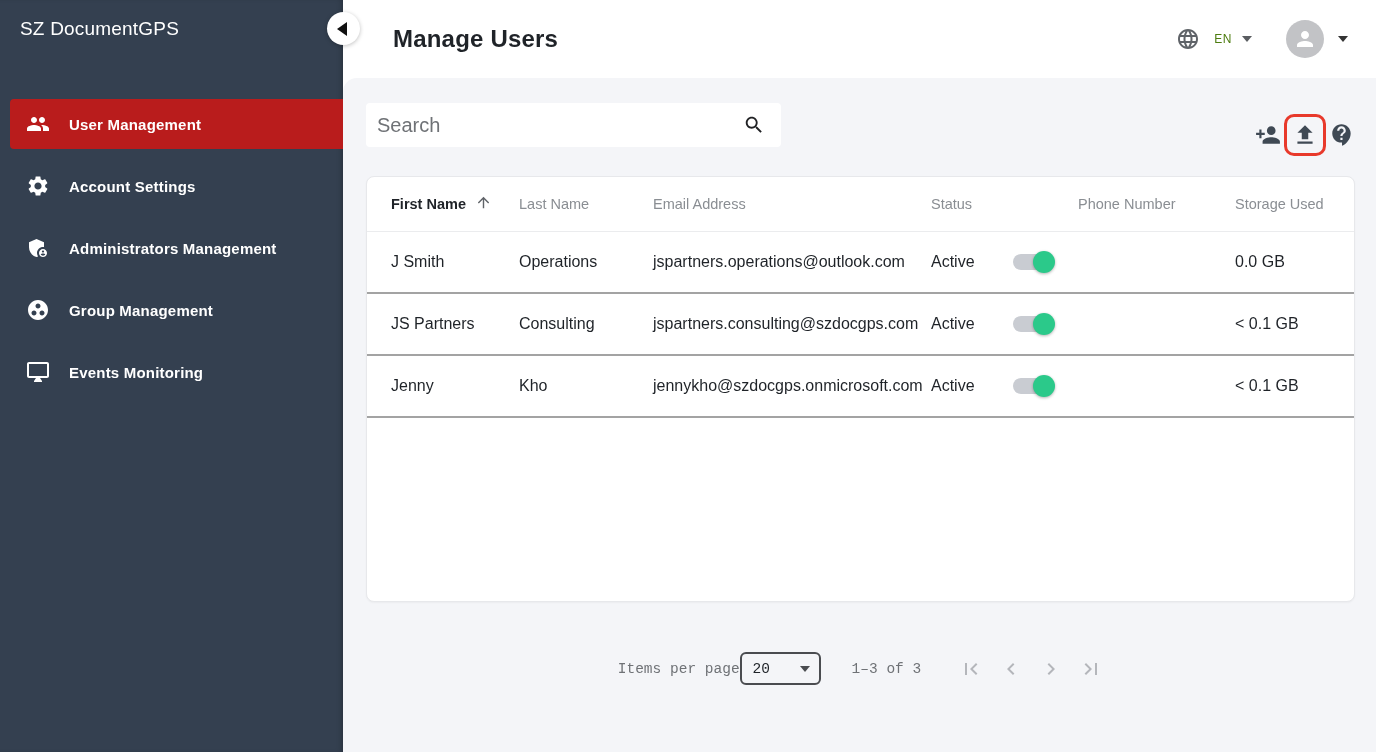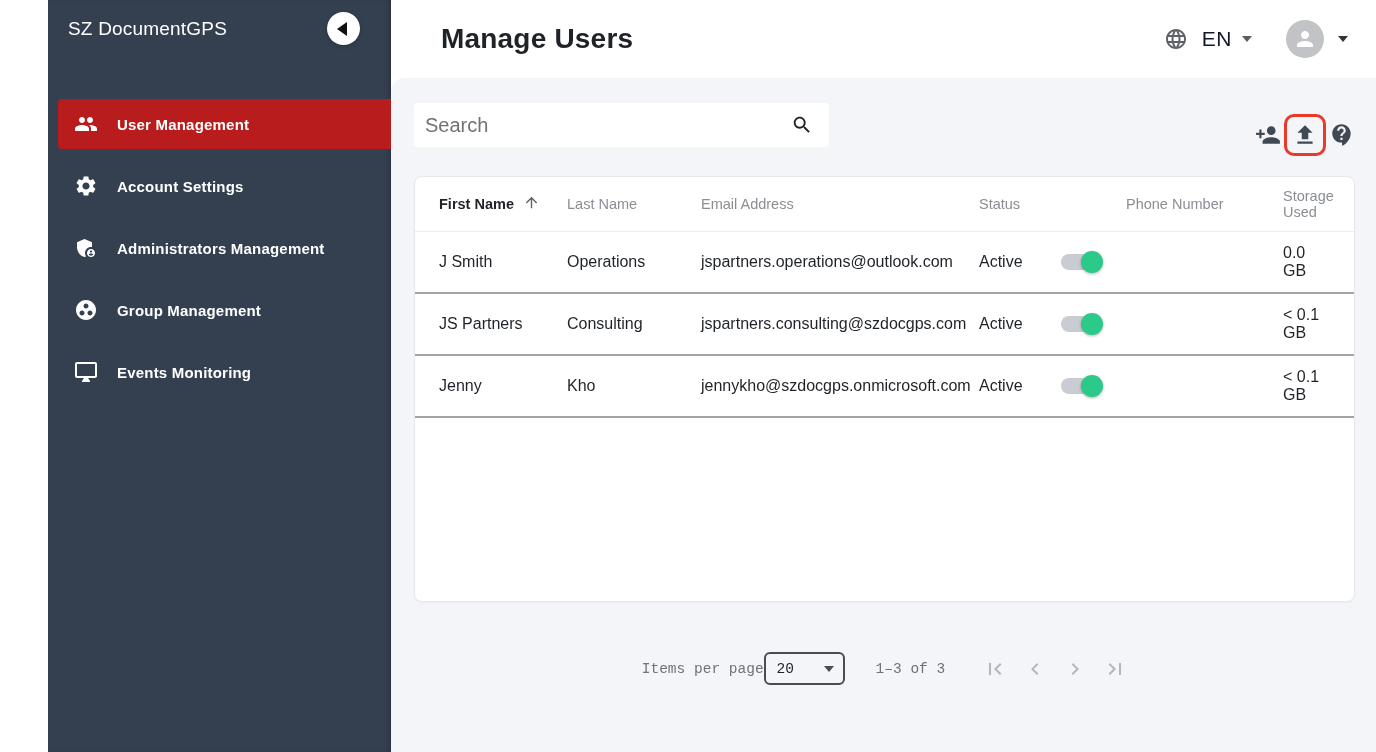--- a/index.html
+++ b/index.html
@@ -2,47 +2,47 @@
 <html><head>
 <meta charset="utf-8">
 <style>
   * { margin:0; padding:0; box-sizing:border-box; }
   html,body { width:1376px; height:752px; overflow:hidden;
     font-family:"Liberation Sans", sans-serif; background:#fff; }
   .app { display:flex; width:100%; height:100%; position:relative; }
 
   
   .sidebar { width:343px; height:100%; background:#344050; color:#fff; flex:0 0 343px;
-    box-shadow: inset -4px 0 6px -4px rgba(0,0,0,.35); margin-left: 48px; }
+    box-shadow: inset -4px 0 6px -4px rgba(0,0,0,.35); }
   .sidebar-title { font-size:19px; font-weight:400; letter-spacing:.2px; padding:18px 0 0 20px; height:56px; color:#fff; }
   .nav { margin-top:43px; }
   .nav-item { display:flex; align-items:center; height:50px; margin:0 0 12px 10px;
     border-radius:4px 0 0 4px; cursor:pointer; }
   .nav-item.selected { background:#b91c1c; }
   .nav-icon { width:24px; height:24px; margin:0 0 0 16px; display:flex; align-items:center; justify-content:center; }
   .nav-icon svg { width:24px; height:24px; fill:#fff; }
   .nav-label { margin-left:19px; font-size:15px; font-weight:bold; letter-spacing:.2px; }
 
   
   .collapse-btn { position:absolute; left:327px; top:12px; width:33px; height:33px; border-radius:50%;
     background:#fff; border:none; box-shadow:0 1px 4px rgba(0,0,0,.25); z-index:10; cursor:pointer;
     display:flex; align-items:center; justify-content:center; }
   .collapse-tri { width:0; height:0; border-top:7px solid transparent; border-bottom:7px solid transparent;
     border-right:10px solid #111; margin-right:3px; }
 
   
   .main { flex:1; display:flex; flex-direction:column; background:#fff; min-width:0; }
   .topbar { height:78px; background:#fff; display:flex; align-items:center; justify-content:space-between;
     padding:0 28px 0 50px; flex:0 0 78px; }
-  .page-title { font-size:28px; font-weight:bold; color:#1f2328; letter-spacing:.2px; }
+  .page-title { font-size:24px; font-weight:bold; color:#1f2328; letter-spacing:.2px; }
   .topbar-right { display:flex; align-items:center; }
   .icon-24 svg { width:24px; height:24px; display:block; }
   .globe svg { fill:#5f6368; }
   .lang { display:flex; align-items:center; margin-left:14px; cursor:pointer; }
-  .lang-code { font-size:21px; color:#0f172a; letter-spacing:.5px; }
+  .lang-code { font-size:12px; color:#4d7c0f; letter-spacing:.5px; }
   .caret { width:0; height:0; border-left:5px solid transparent; border-right:5px solid transparent;
     border-top:6px solid #5a5d61; margin-left:10px; }
   .avatar-wrap { display:flex; align-items:center; margin-left:34px; cursor:pointer; }
   .avatar { width:38px; height:38px; border-radius:50%; background:#c2c3c6; display:flex; align-items:center; justify-content:center; }
   .avatar svg { width:24px; height:24px; fill:#fff; }
   .avatar-wrap .caret { border-top-color:#333; margin-left:14px; }
 
   .content { flex:1; background:#f4f5f8; border-top-left-radius:14px; padding:25px 21px 0 23px; position:relative; }
 
   

